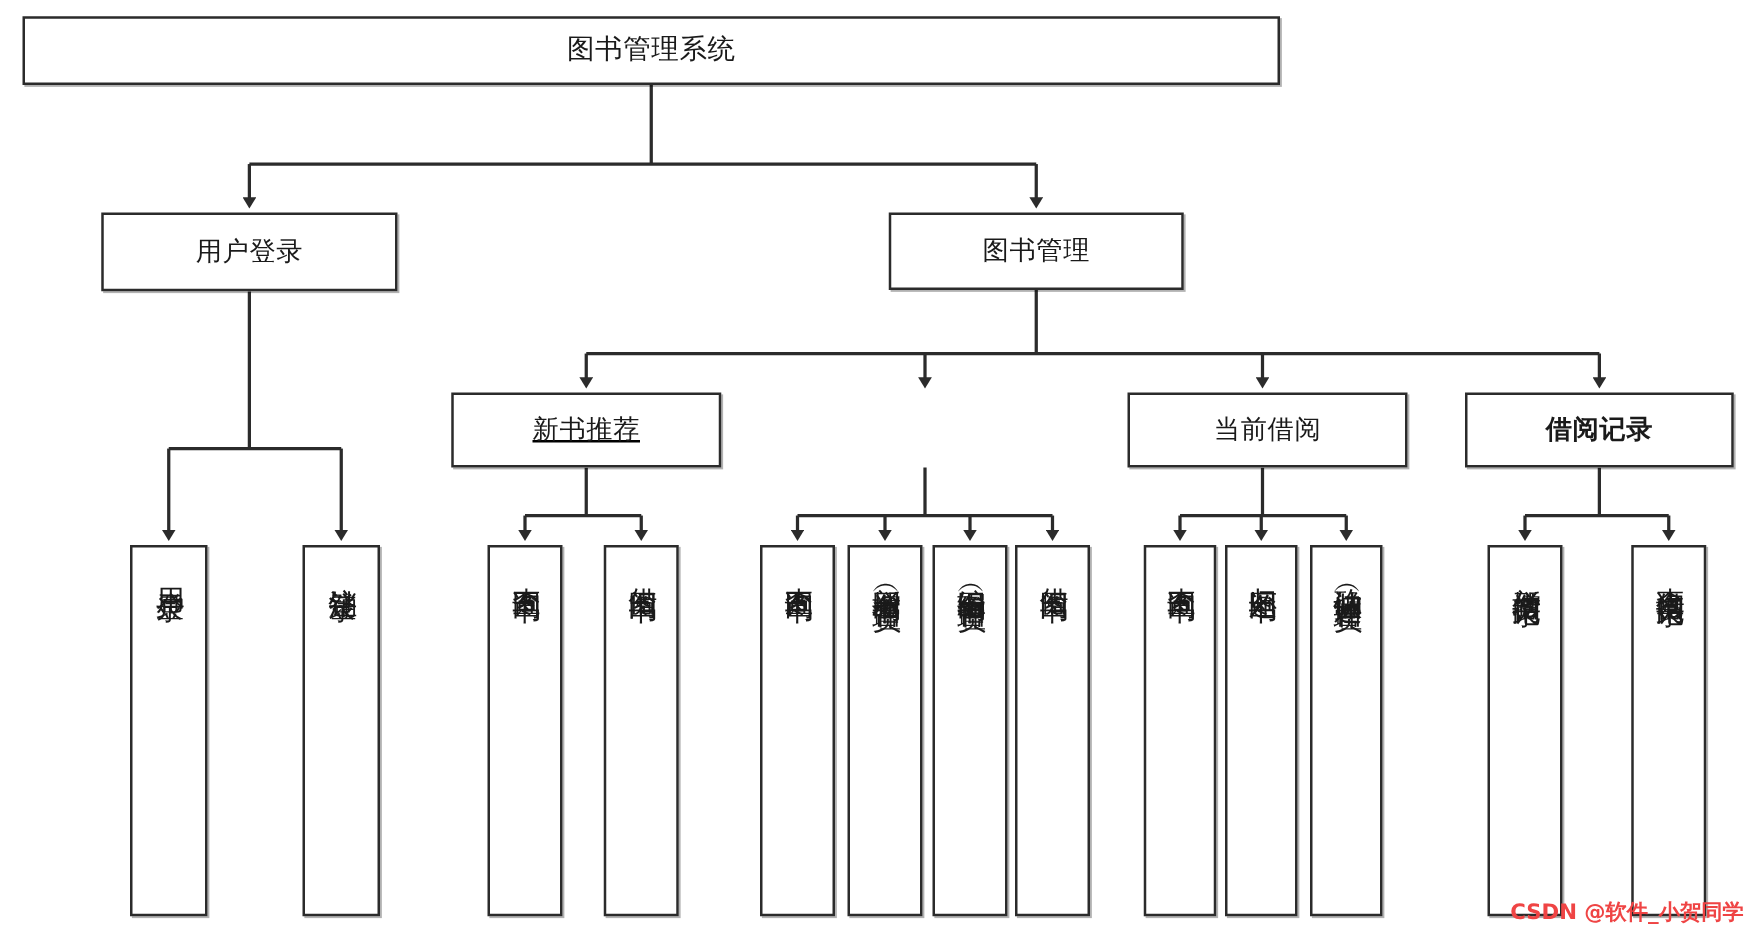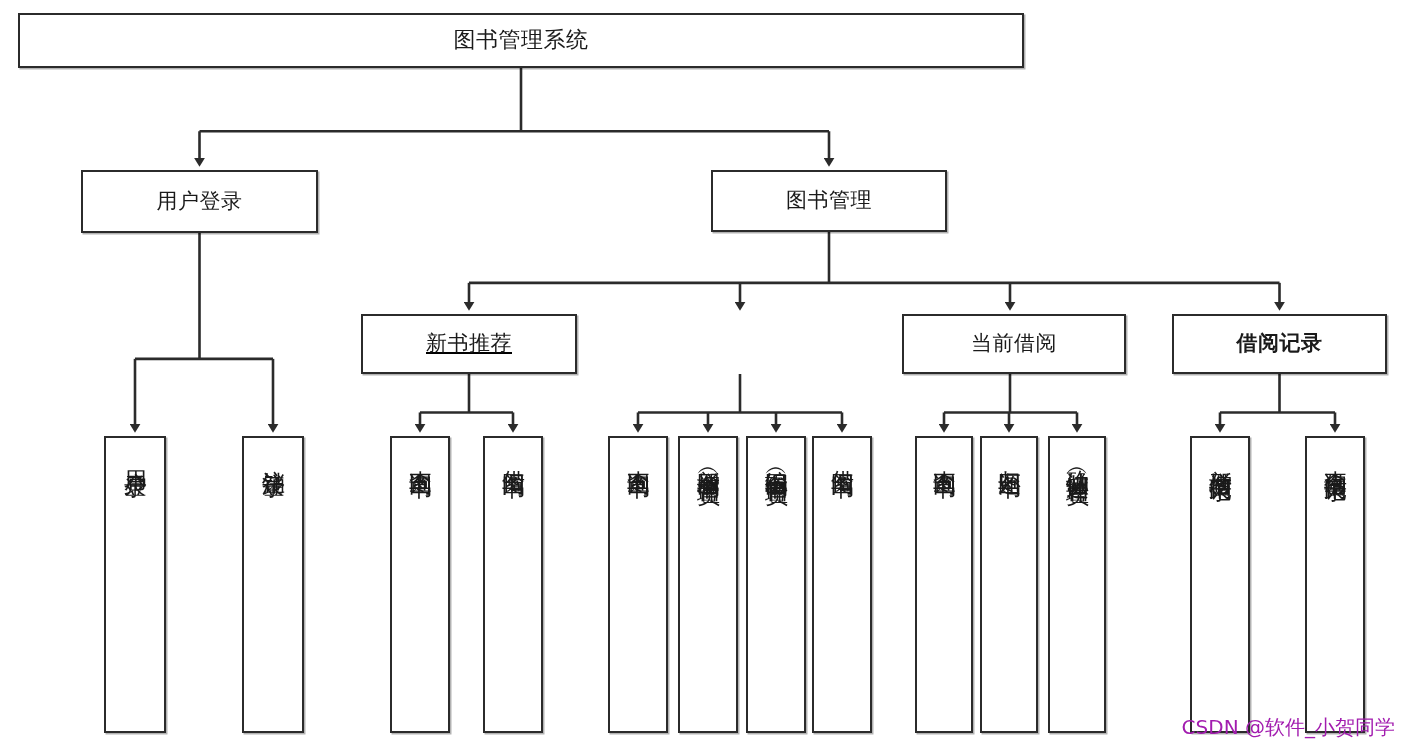--- a/index.html
+++ b/index.html
@@ -54,24 +54,25 @@
     font-size: 23px;
     color: #1a1a1a;
     line-height: 1.12;
     letter-spacing: 2px;
     white-space: nowrap;
   }
   .watermark {
     position: absolute;
     right: 10px;
     bottom: 6px;
-    font-size: 20px;
-    color: #a21caf;
+    font-size: 17px;
+    color: #ef4444;
     white-space: nowrap;
     pointer-events: none;
+    font-weight: bold;
   }
 </style>
 </head>
 <body>
 
 <div id="diagram-root">
 
   <svg id="diagram-svg" viewBox="0 0 1405 747" xmlns="http://www.w3.org/2000/svg">
     <defs>
       <marker id="arrowhead" markerWidth="9" markerHeight="11" refX="1.2" refY="5.5" orient="auto" markerUnits="userSpaceOnUse">

